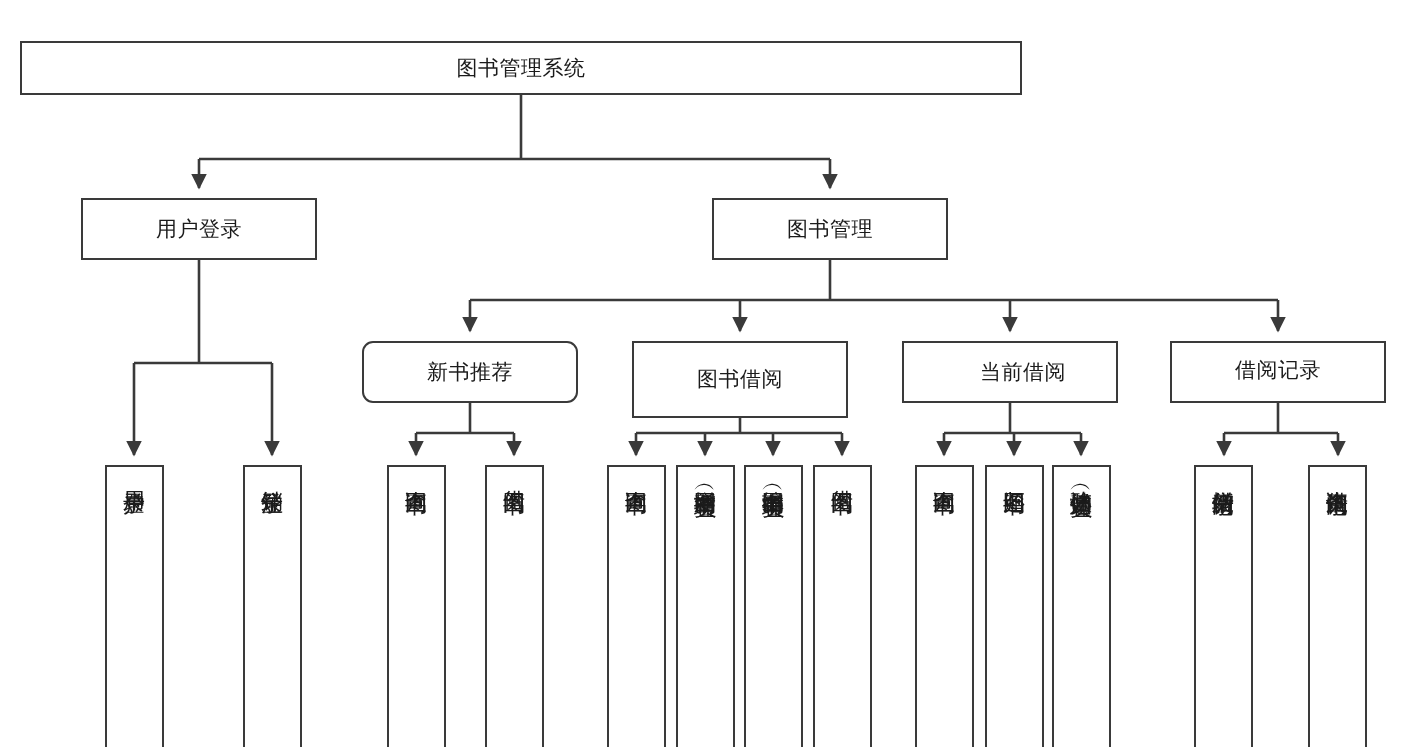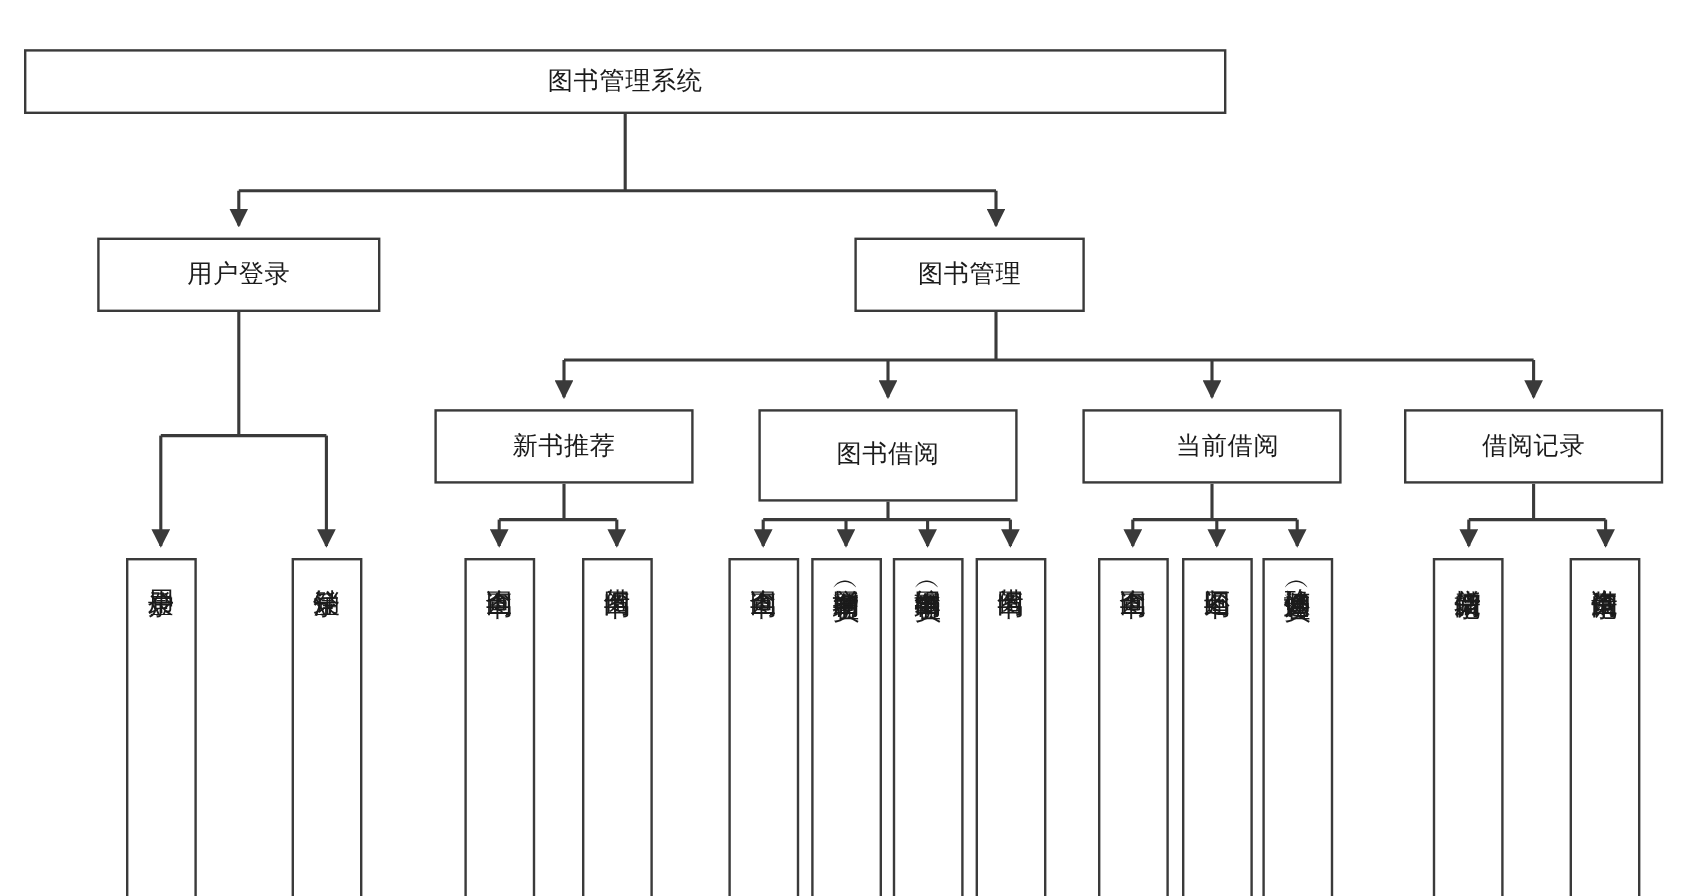--- a/index.html
+++ b/index.html
@@ -126,34 +126,34 @@
     </g>
   </svg>
 
   <div class="node" style="left:20px; top:13px; width:1002px; height:54px;">
     <span class="node-label">图书管理系统</span>
   </div>
 
   <div class="node" style="left:81px; top:170px; width:236px; height:62px;">
     <span class="node-label">用户登录</span>
   </div>
-  <div class="node" style="left:712px; top:170px; width:192px; height:62px;">
+  <div class="node" style="left:712px; top:170px; width:236px; height:62px;">
     <span class="node-label">图书管理</span>
   </div>
 
-  <div class="node" style="left:362px; top:313px; width:216px; height:62px;">
+  <div class="node" style="left:362px; top:313px; width:216px; height:62px;border-radius:11px;">
     <span class="node-label">新书推荐</span>
   </div>
   <div class="node" style="left:632px; top:313px; width:216px; height:77px;">
     <span class="node-label">图书借阅</span>
   </div>
   <div class="node" style="left:902px; top:313px; width:216px; height:62px;padding-left:26px;">
     <span class="node-label">当前借阅</span>
   </div>
-  <div class="node" style="left:1170px; top:313px; width:216px; height:62px;">
+  <div class="node" style="left:1170px; top:313px; width:216px; height:62px;font-family:Liberation Mono, monospace;">
     <span class="node-label">借阅记录</span>
   </div>
 
   <div class="node leaf" style="left:105px; top:437px; width:59px; height:298px;">
     <span class="node-label">用户登录</span>
   </div>
   <div class="node leaf" style="left:243px; top:437px; width:59px; height:298px;">
     <span class="node-label">注销登录</span>
   </div>
 

